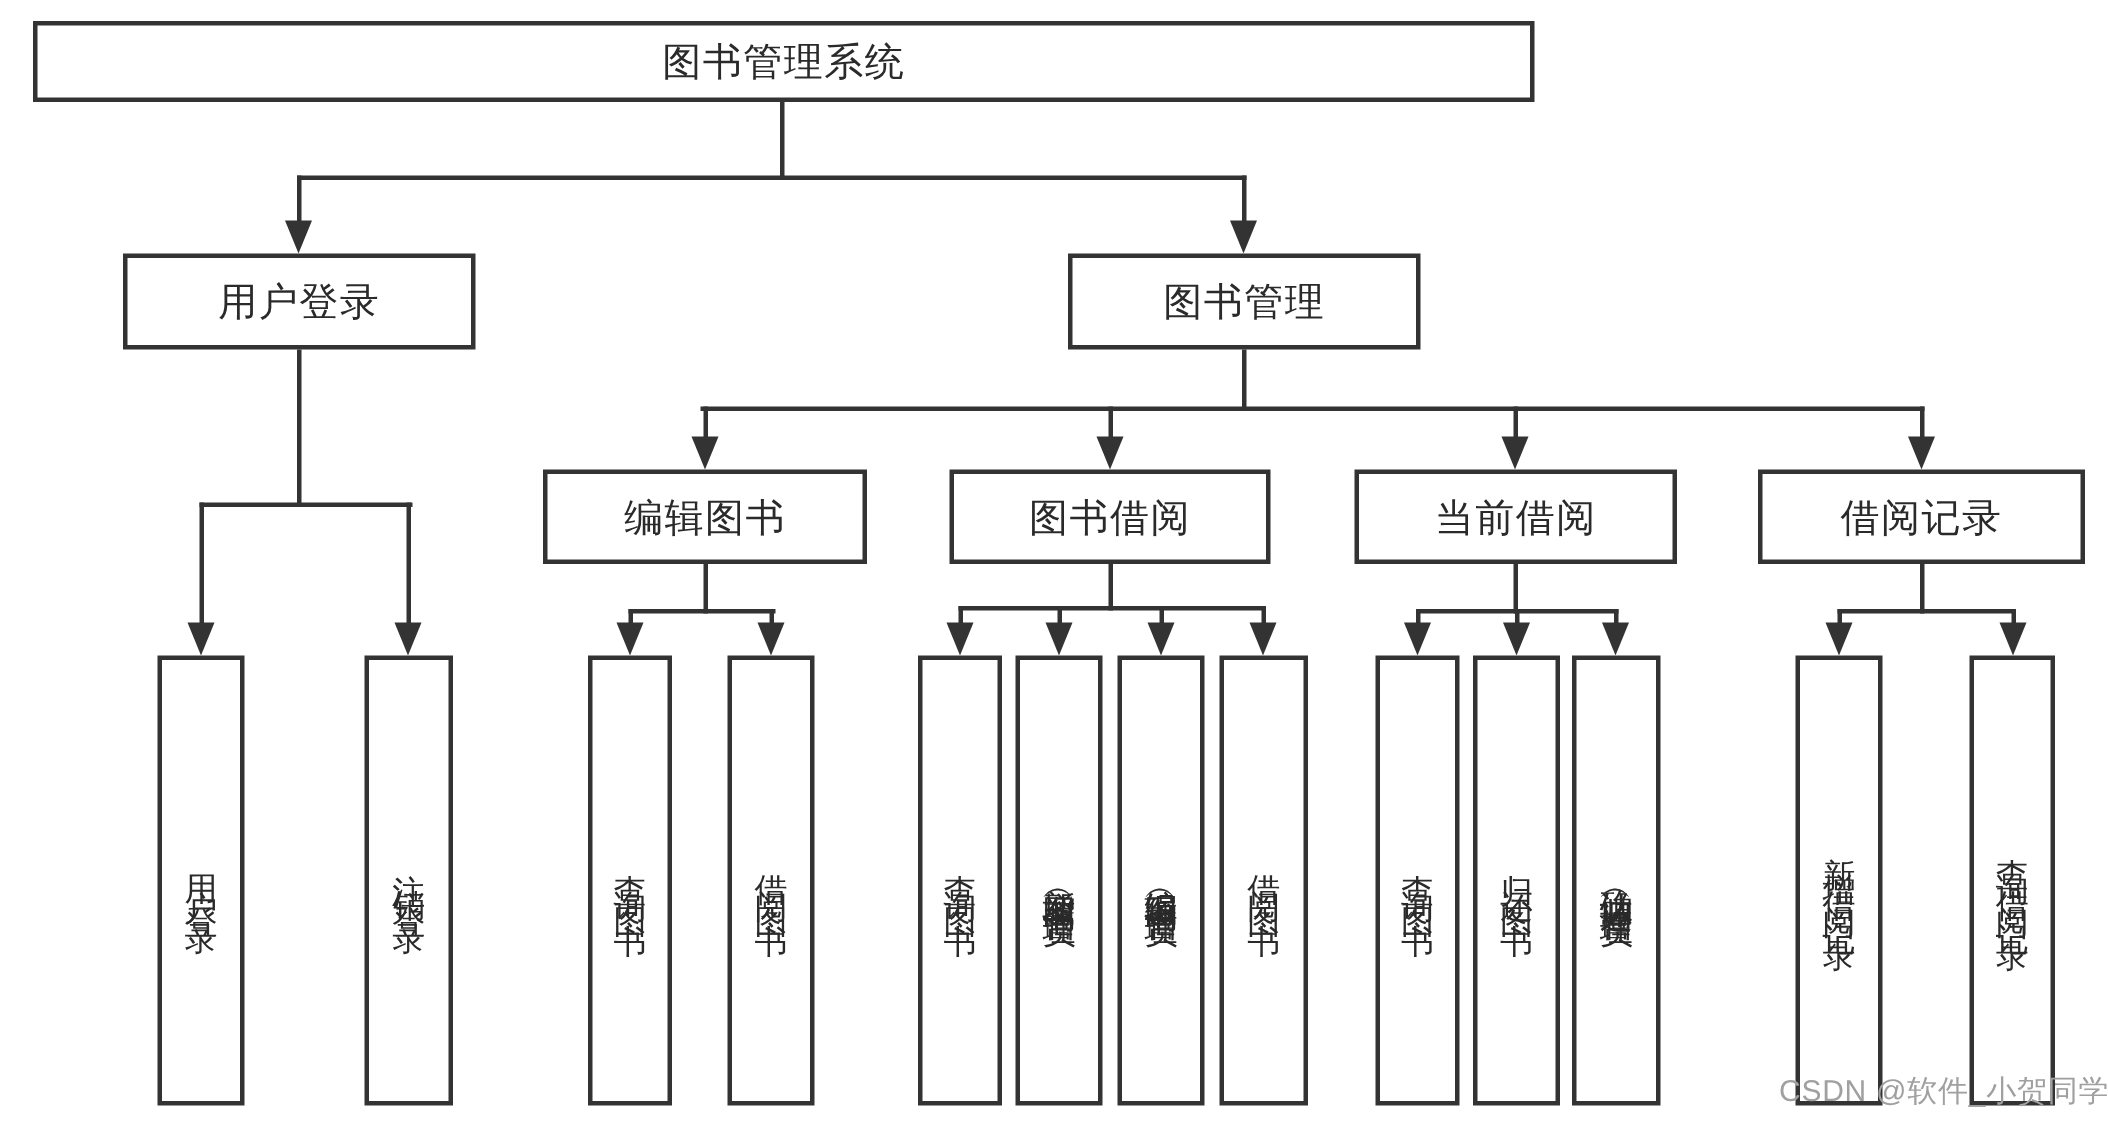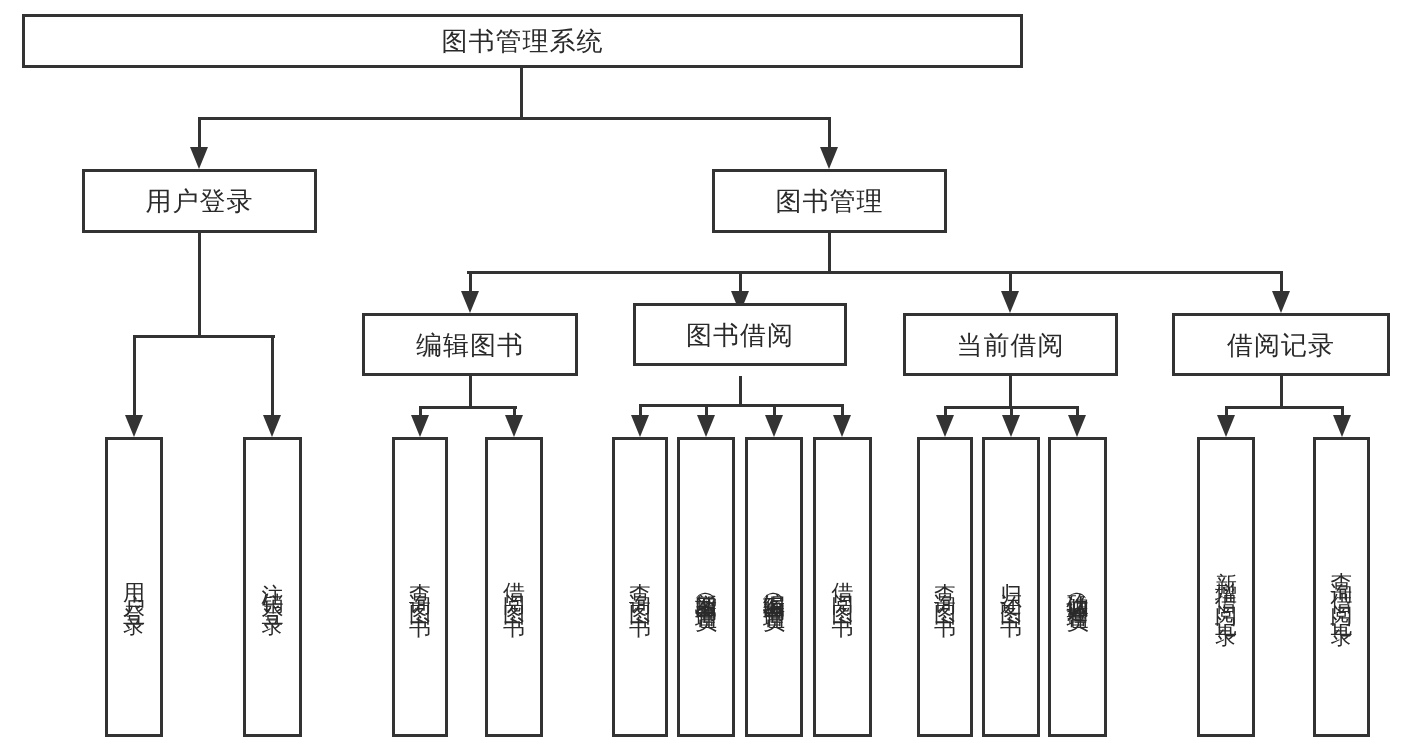--- a/index.html
+++ b/index.html
@@ -94,21 +94,21 @@
   <div class="vl" style="left:739px; top:271px; height:22px;"></div>
   <div class="arw" style="left:731px; top:291px;"></div>
   <div class="vl" style="left:1009px; top:271px; height:22px;"></div>
   <div class="arw" style="left:1001px; top:291px;"></div>
   <div class="vl" style="left:1280px; top:271px; height:22px;"></div>
   <div class="arw" style="left:1272px; top:291px;"></div>
 
   <div class="box" style="left:362px; top:313px; width:216px; height:63px;">
     <span class="h-label">编辑图书</span>
   </div>
-  <div class="box" style="left:633px; top:303px; width:214px; height:63px;justify-content:center;">
+  <div class="box" style="left:633px; top:313px; width:214px; height:63px;justify-content:center;">
     <span class="h-label">图书借阅</span>
   </div>
   <div class="box" style="left:1172px; top:313px; width:218px; height:63px;">
     <span class="h-label">借阅记录</span>
   </div>
   <div class="box" style="left:903px; top:313px; width:215px; height:63px;">
     <span class="h-label">当前借阅</span>
   </div>
 
   <div class="vl" style="left:469px; top:376px; height:33px;"></div>
@@ -182,14 +182,15 @@
     <span class="v-label">确认归还（管理员）</span>
   </div>
 
   <div class="box" style="left:1197px; top:437px; width:58px; height:300px;">
     <span class="v-label">新增借阅记录</span>
   </div>
   <div class="box" style="left:1313px; top:437px; width:57px; height:300px;">
     <span class="v-label">查询借阅记录</span>
   </div>
 
+  <div class="watermark">CSDN @软件_小贺同学</div>
 
 </div>
 
 </body></html>

